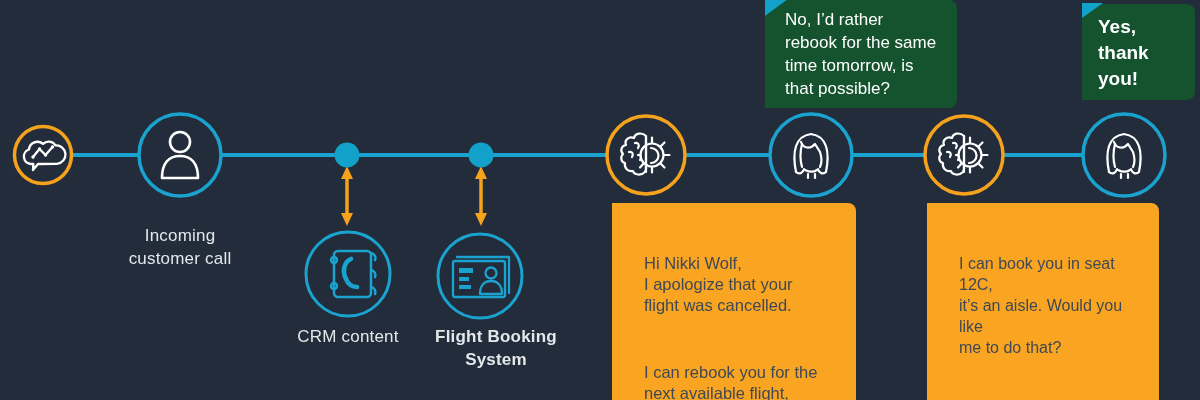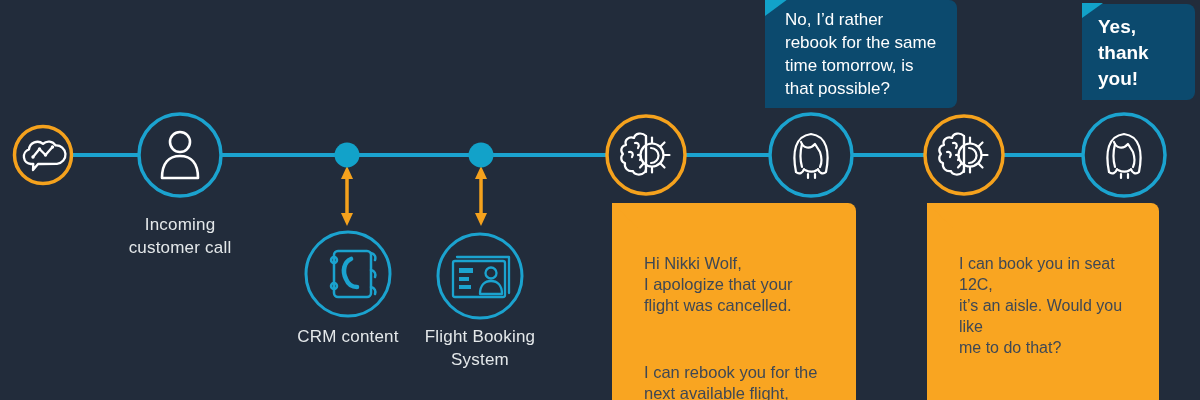--- a/index.html
+++ b/index.html
@@ -19,21 +19,21 @@
     box-sizing:border-box;white-space:pre-line;
     font-size:16.5px;line-height:21px;
   }
   .bubble-orange .bubble-body{
     background:#f9a521;color:#3f4854;
     border-radius:0 8px 8px 8px;padding:13px 14px 12px 16px;
   }
   .bubble-orange .bubble-body p{margin:16px;}
   .bubble-orange .bubble-body p + p{margin-top:9px;}
   .bubble-teal .bubble-body{
-    background:#0c4a6e;color:#ffffff;
+    background:#14532d;color:#ffffff;
     border-radius:6px 8px 8px 0;padding:8px 12px 8px 20px;
   }
   .bubble-teal.small .bubble-body{font-size:19px;line-height:26px;padding:10px 10px 8px 16px;}
   .tail-down{display:block;margin-top:-1px;}
 </style>
 </head>
 <body>
 
 <div class="stage">
 
@@ -157,24 +157,24 @@
         <rect x="453" y="261" width="52" height="36" rx="2"></rect>
         <rect x="459" y="268" width="14" height="5" fill="#1ba3cf" stroke="none"></rect>
         <rect x="459" y="277" width="10" height="4" fill="#1ba3cf" stroke="none"></rect>
         <rect x="459" y="285" width="12" height="4" fill="#1ba3cf" stroke="none"></rect>
         <circle cx="491" cy="273" r="5.5"></circle>
         <path d="M480,294 C480,285 485,281 491,281 C497,281 502,285 502,294 Z"></path>
       </g>
     </g>
   </svg>
 
-  <div class="label" style="left:70px;top:213px;width:220px;">Incoming
+  <div class="label" style="left:70px;top:224px;width:220px;">Incoming
 customer call</div>
   <div class="label" style="left:258px;top:325px;width:180px;">CRM content</div>
-  <div class="label" style="left:400px;top:325px;width:160px;">Flight Booking
+  <div class="label" style="left:416px;top:325px;width:160px;font-weight:bold;">Flight Booking
 System</div>
 
   <div class="bubble bubble-orange" style="left:612px;top:203px;width:244px;">
     <svg class="tailsvg" width="26" height="25">
       <polygon points="0,0 0,25 26,25" fill="#f9a521"></polygon>
     </svg>
     <div class="bubble-body" style="min-height:165px;">
       <p>Hi Nikki Wolf,
 I apologize that your
 flight was cancelled.</p>

